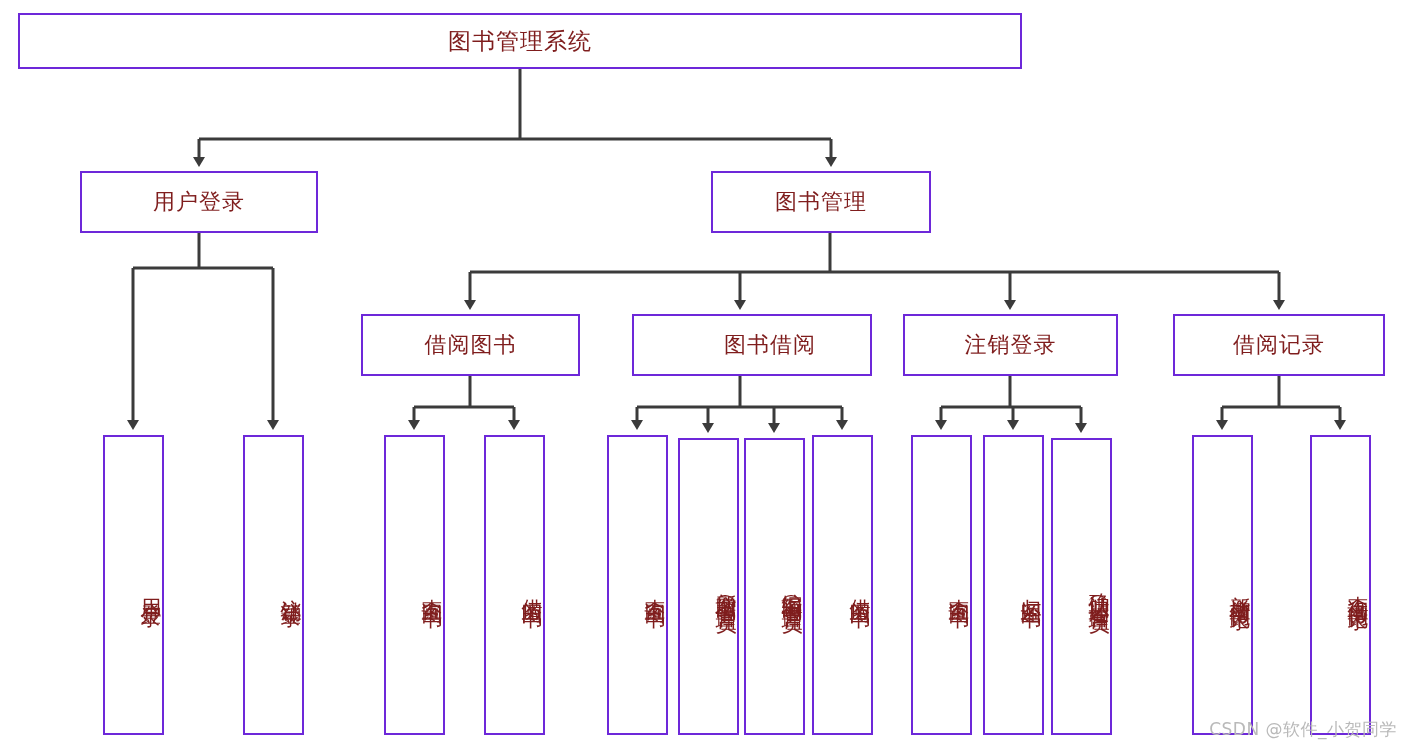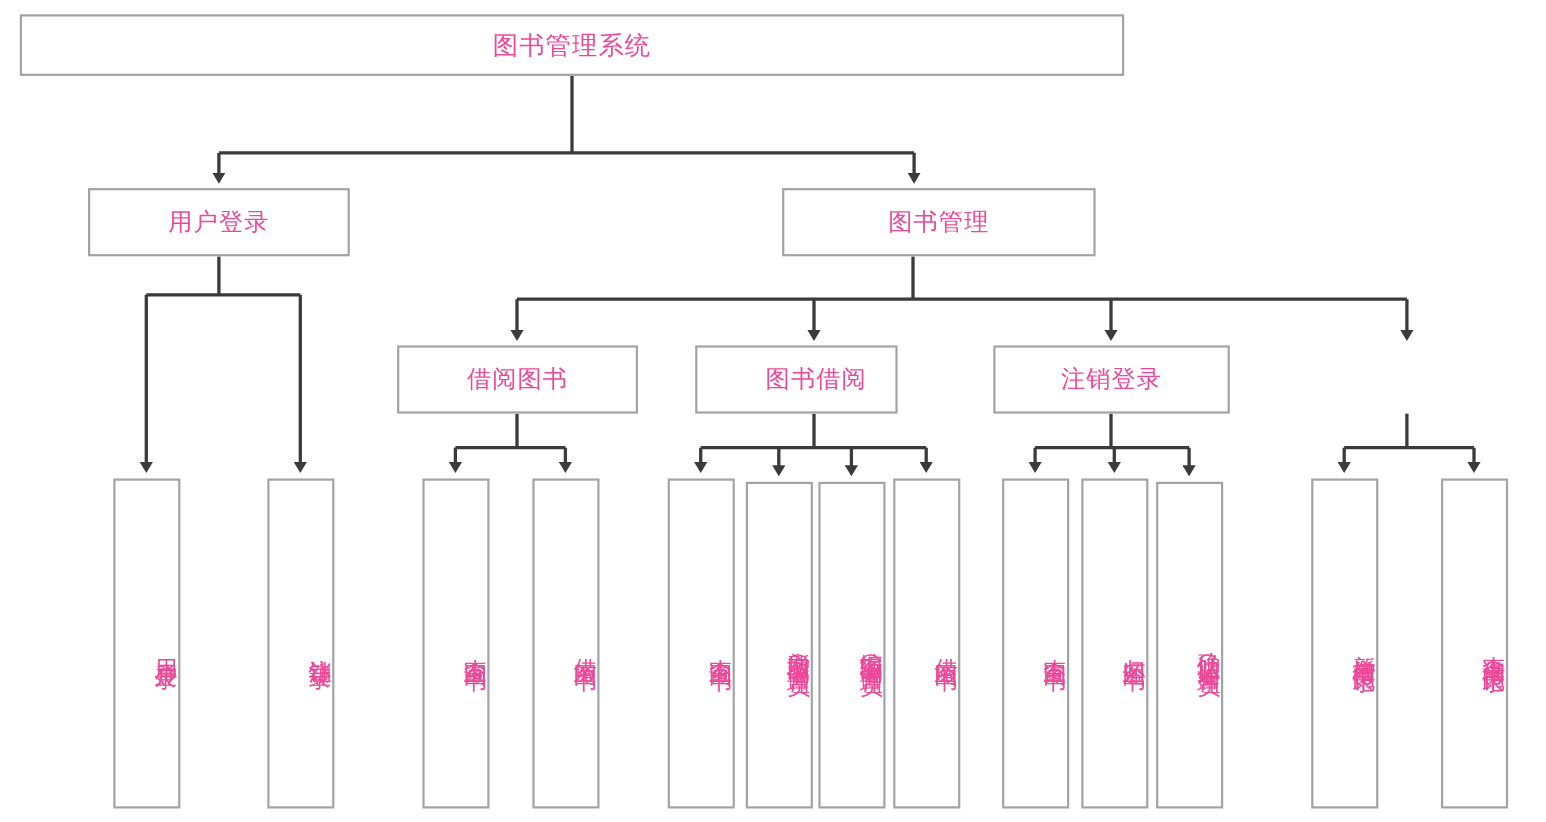--- a/index.html
+++ b/index.html
@@ -23,25 +23,25 @@
     left: 0;
     top: 0;
     width: 1405px;
     height: 747px;
     pointer-events: none;
   }
   .node {
     position: absolute;
     box-sizing: border-box;
     background: #ffffff;
-    border: 2px solid #a3a3a3;
+    border: 2px solid #6d28d9;
     display: flex;
     align-items: center;
     justify-content: center;
-    color: #ec4899;
+    color: #7f1d1d;
   }
   .node.horizontal {
     font-size: 22px;
     letter-spacing: 1px;
   }
   .node.vertical {
     writing-mode: vertical-rl;
     text-orientation: upright;
     font-size: 21px;
     letter-spacing: 3px;
@@ -124,32 +124,35 @@
     </g>
   </svg>
 
   <div class="node horizontal root" style="left: 18px; top: 13px; width: 1004px; height: 56px;">
     <span class="nlabel">图书管理系统</span>
   </div>
 
   <div class="node horizontal" style="left: 80px; top: 171px; width: 238px; height: 62px;">
     <span class="nlabel">用户登录</span>
   </div>
-  <div class="node horizontal" style="left: 711px; top: 171px; width: 285px; height: 62px;">
+  <div class="node horizontal" style="left: 711px; top: 171px; width: 220px; height: 62px;">
     <span class="nlabel">图书管理</span>
   </div>
 
   <div class="node horizontal" style="left: 361px; top: 314px; width: 219px; height: 62px;">
     <span class="nlabel">借阅图书</span>
   </div>
-  <div class="node horizontal" style="left: 632px; top: 314px; width: 184px; height: 62px; padding-left: 36px;">
+  <div class="node horizontal" style="left: 632px; top: 314px; width: 240px; height: 62px; padding-left: 36px;">
     <span class="nlabel">图书借阅</span>
   </div>
   <div class="node horizontal" style="left: 903px; top: 314px; width: 215px; height: 62px;">
     <span class="nlabel">注销登录</span>
+  </div>
+  <div class="node horizontal" style="left: 1173px; top: 314px; width: 212px; height: 62px;">
+    <span class="nlabel">借阅记录</span>
   </div>
 
   <div class="node vertical" style="left: 103px; top: 435px; width: 61px; height: 300px;">
     <span class="nlabel">用户登录</span>
   </div>
   <div class="node vertical" style="left: 243px; top: 435px; width: 61px; height: 300px;">
     <span class="nlabel">注销登录</span>
   </div>
   <div class="node vertical" style="left: 384px; top: 435px; width: 61px; height: 300px;">
     <span class="nlabel">查询图书</span>
@@ -178,14 +181,15 @@
   <div class="node vertical" style="left: 1051px; top: 438px; width: 61px; height: 297px;">
     <span class="nlabel">确认归还（管理员）</span>
   </div>
   <div class="node vertical" style="left: 1192px; top: 435px; width: 61px; height: 300px;">
     <span class="nlabel">新增借阅记录</span>
   </div>
   <div class="node vertical" style="left: 1310px; top: 435px; width: 61px; height: 300px;">
     <span class="nlabel">查询借阅记录</span>
   </div>
 
+  <div id="watermark">CSDN @软件_小贺同学</div>
 
 </div>
 
 </body></html>

